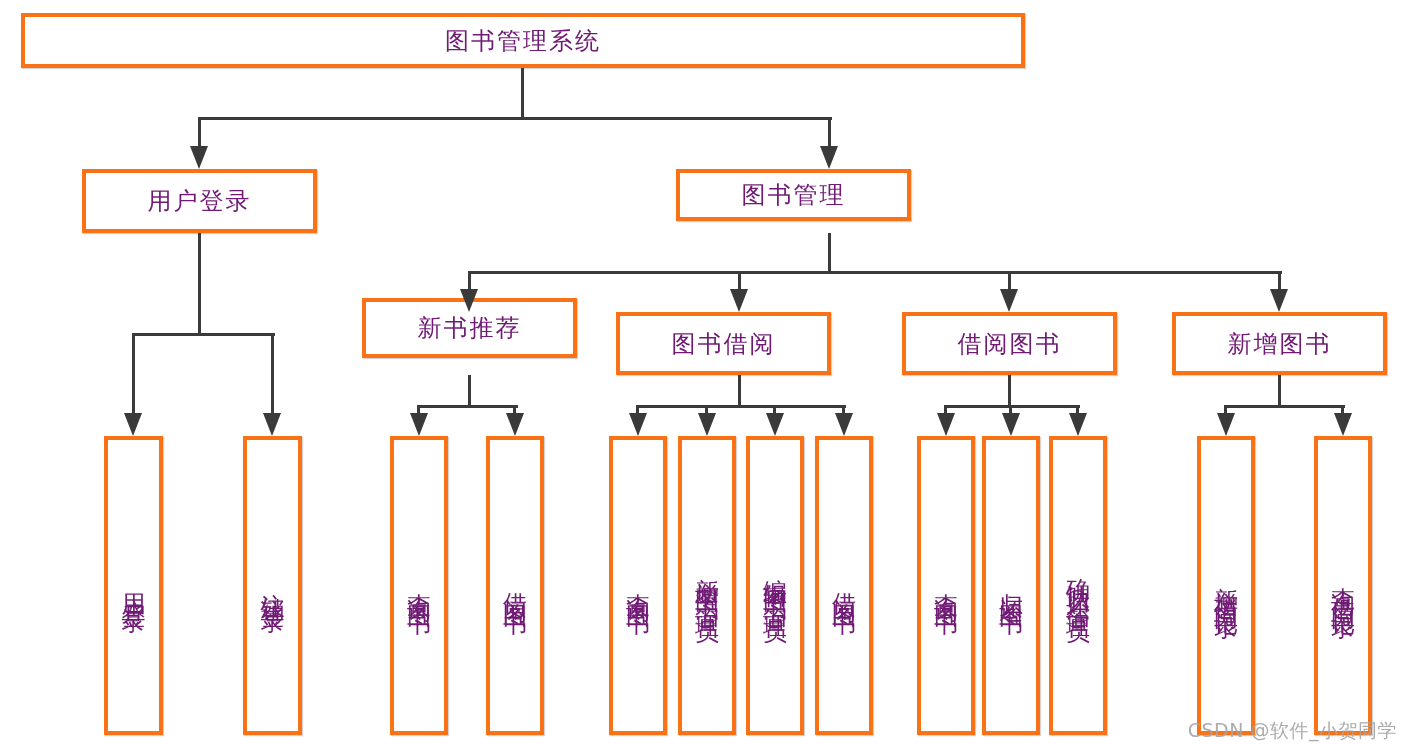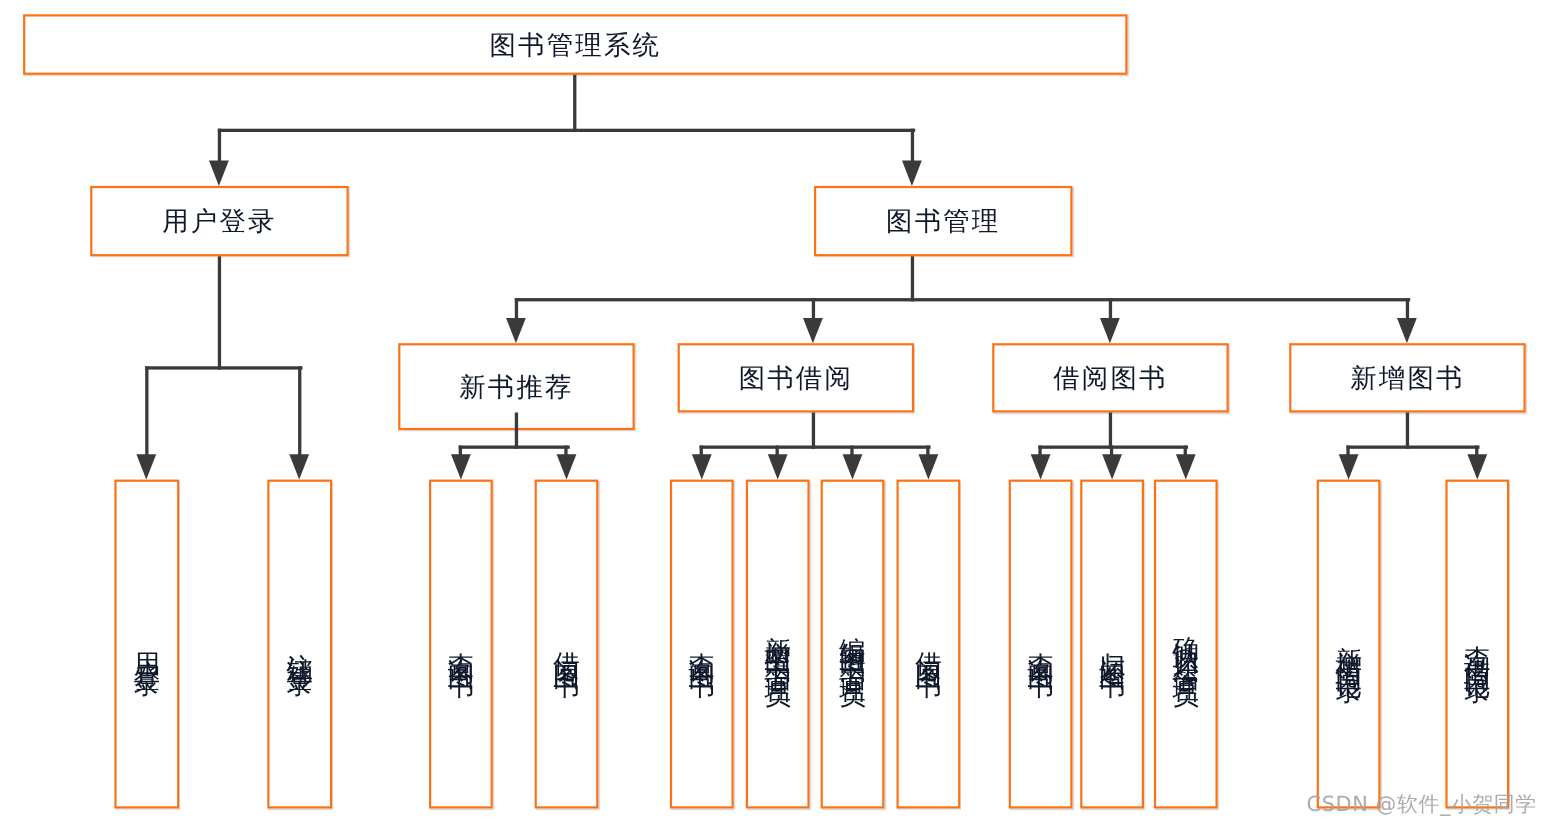--- a/index.html
+++ b/index.html
@@ -3,24 +3,24 @@
 <meta charset="utf-8">
 <style>
   html,body{margin:0;padding:0;}
   body{
     width:1405px;height:747px;position:relative;background:#ffffff;
     font-family:"DejaVu Sans","Liberation Sans",sans-serif;
     overflow:hidden;color:#1e1e1e;
   }
   .box{
     position:absolute;box-sizing:border-box;
-    border:2px solid #f97316;background:#ffffff;
+    border:4px solid #f97316;background:#ffffff;
     display:flex;align-items:center;justify-content:center;
     box-shadow:1px 1px 1px rgba(130,130,130,0.35);
-    color:#0f172a;
+    color:#701a75;
   }
   .hbox{font-size:24px;letter-spacing:2px;white-space:nowrap;}
   .vbox{
     writing-mode:vertical-rl;text-orientation:mixed;
     font-size:24px;letter-spacing:6px;line-height:1;
   }
   .hline,.vline{position:absolute;background:#3a3a3a;}
   .hline{height:3px;}
   .vline{width:3px;}
   .arrow{
@@ -34,23 +34,23 @@
     font-size:19px;color:#a5a5a5;letter-spacing:0.5px;white-space:nowrap;
     opacity:0.92;
   }
 </style>
 </head>
 <body>
 
 <div class="box hbox" style="left:21px;top:13px;width:1004px;height:55px">图书管理系统</div>
 
 <div class="box hbox" style="left:82px;top:169px;width:235px;height:64px">用户登录</div>
-<div class="box hbox" style="left:740px;top:169px;width:235px;height:64px">图书管理</div>
+<div class="box hbox" style="left:676px;top:169px;width:235px;height:52px">图书管理</div>
 
-<div class="box hbox" style="left:362px;top:312px;width:215px;height:79px">新书推荐</div>
+<div class="box hbox" style="left:362px;top:298px;width:215px;height:60px">新书推荐</div>
 <div class="box hbox" style="left:616px;top:312px;width:215px;height:63px">图书借阅</div>
 <div class="box hbox" style="left:902px;top:312px;width:215px;height:63px">借阅图书</div>
 <div class="box hbox" style="left:1172px;top:312px;width:215px;height:63px">新增图书</div>
 
 <div class="box vbox" style="left:104px;top:436px;width:59px;height:299px">用户登录</div>
 <div class="box vbox" style="left:243px;top:436px;width:59px;height:299px">注销登录</div>
 
 <div class="box vbox" style="left:390px;top:436px;width:58px;height:299px">查询图书</div>
 <div class="box vbox" style="left:486px;top:436px;width:58px;height:299px">借阅图书</div>
 

